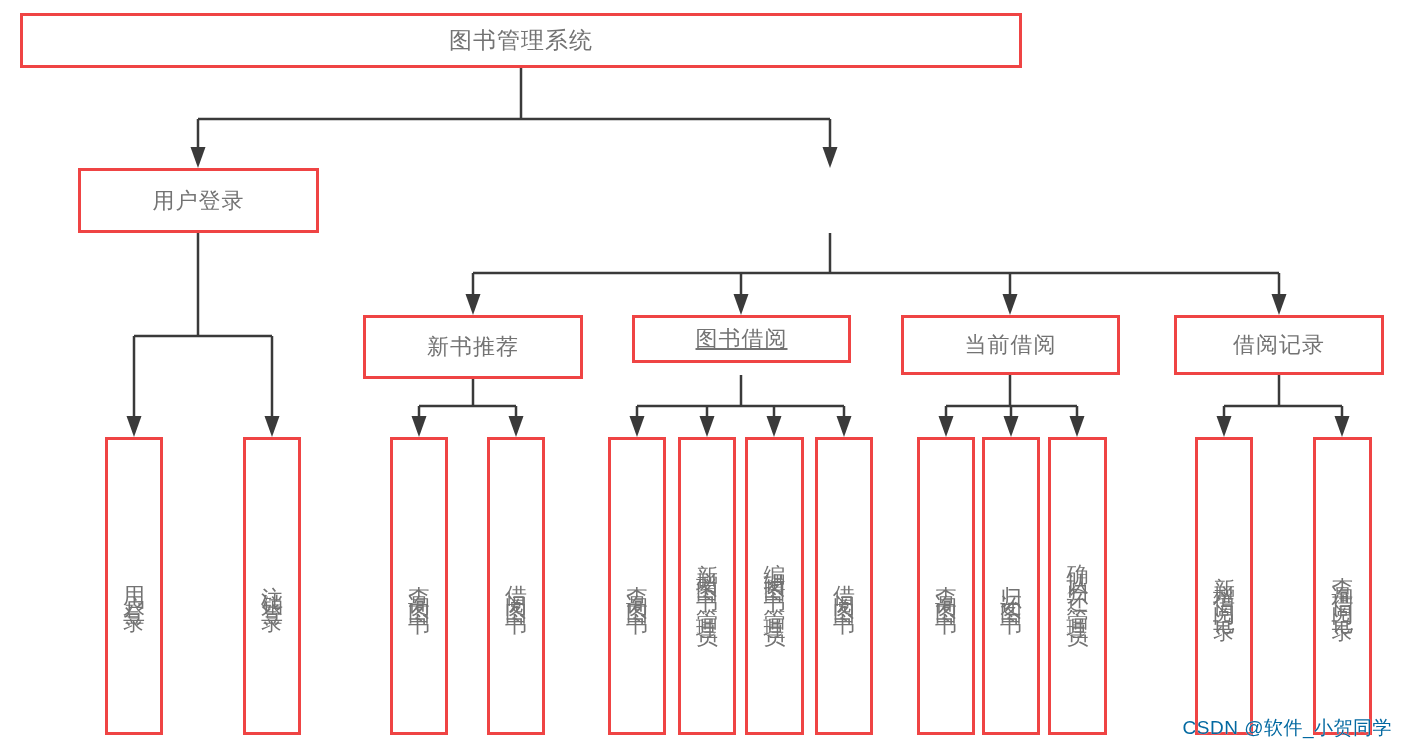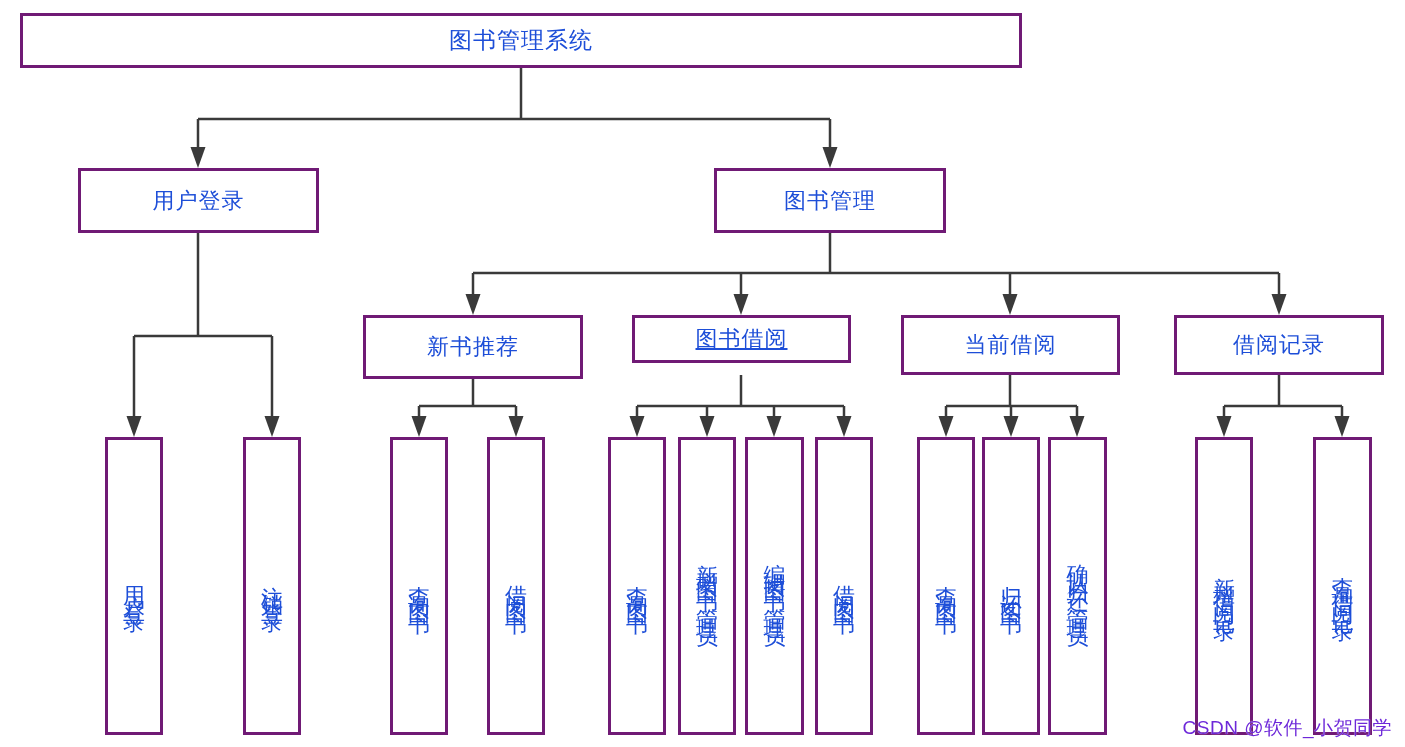--- a/index.html
+++ b/index.html
@@ -14,43 +14,43 @@
   }
   .connectors {
     position: absolute;
     inset: 0;
     width: 1405px;
     height: 747px;
   }
   .node {
     position: absolute;
     box-sizing: border-box;
-    border: 3px solid #701a75;
+    border: 3px solid #ef4444;
     background: #ffffff;
     display: flex;
     align-items: center;
     justify-content: center;
-    color: #1d4ed8;
+    color: #737373;
   }
   .node.root  { font-size: 23px; letter-spacing: 1px; }
   .node.lvl2, .node.lvl3 { font-size: 22px; letter-spacing: 1px; }
   .leaf span {
     writing-mode: vertical-rl;
     text-orientation: mixed;
     font-size: 22px;
     letter-spacing: 9px;
     line-height: 1;
     white-space: nowrap;
   }
   .watermark {
     position: absolute;
     right: 13px;
     top: 715px;
     font-size: 19px;
-    color: #6d28d9;
+    color: #0369a1;
     letter-spacing: 0.5px;
     z-index: 5;
     text-shadow: 0 0 1px #ffffff;
   }
 </style>
 </head>
 <body>
 
 <div class="stage">
 
@@ -119,21 +119,20 @@
       <path d="M1011 437 l-7.5 -21 h15 z"></path>
       <path d="M1077 437 l-7.5 -21 h15 z"></path>
       <path d="M1224 437 l-7.5 -21 h15 z"></path>
       <path d="M1342 437 l-7.5 -21 h15 z"></path>
     </g>
   </svg>
 
   <div class="node root" style="left:20px; top:13px; width:1002px; height:55px;">图书管理系统</div>
 
   <div class="node lvl2" style="left:78px; top:168px; width:241px; height:65px;">用户登录</div>
-  <div class="node lvl2" style="left:714px; top:168px; width:232px; height:65px;">图书管理</div>
 
   <div class="node lvl3" style="left:363px; top:315px; width:220px; height:64px;">新书推荐</div>
   <div class="node lvl3" style="left:632px; top:315px; width:219px; height:48px;text-decoration:underline;">图书借阅</div>
   <div class="node lvl3" style="left:901px; top:315px; width:219px; height:60px;text-align:right;">当前借阅</div>
   <div class="node lvl3" style="left:1174px; top:315px; width:210px; height:60px;">借阅记录</div>
 
   <div class="node leaf" style="left:105px; top:437px; width:58px; height:298px;">
     <span>用户登录</span>
   </div>
   <div class="node leaf" style="left:243px; top:437px; width:58px; height:298px;">

